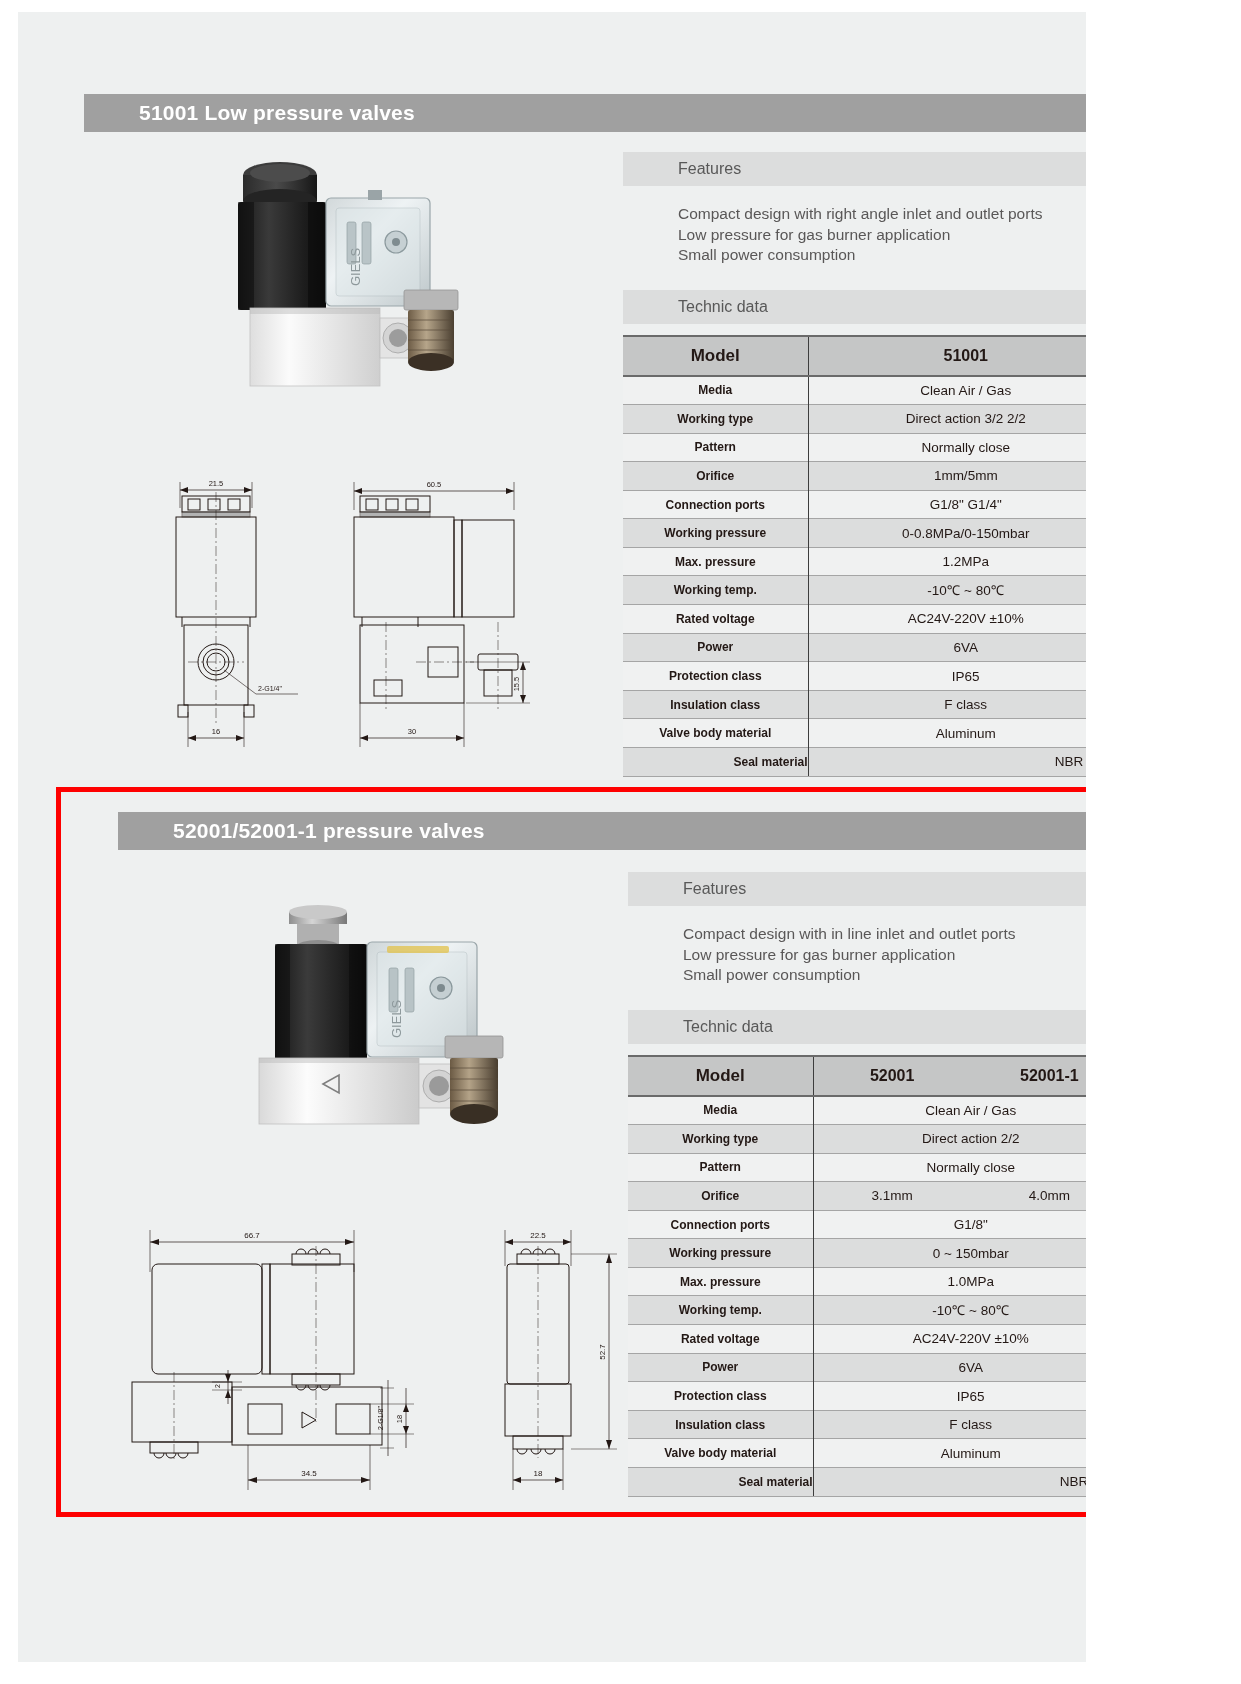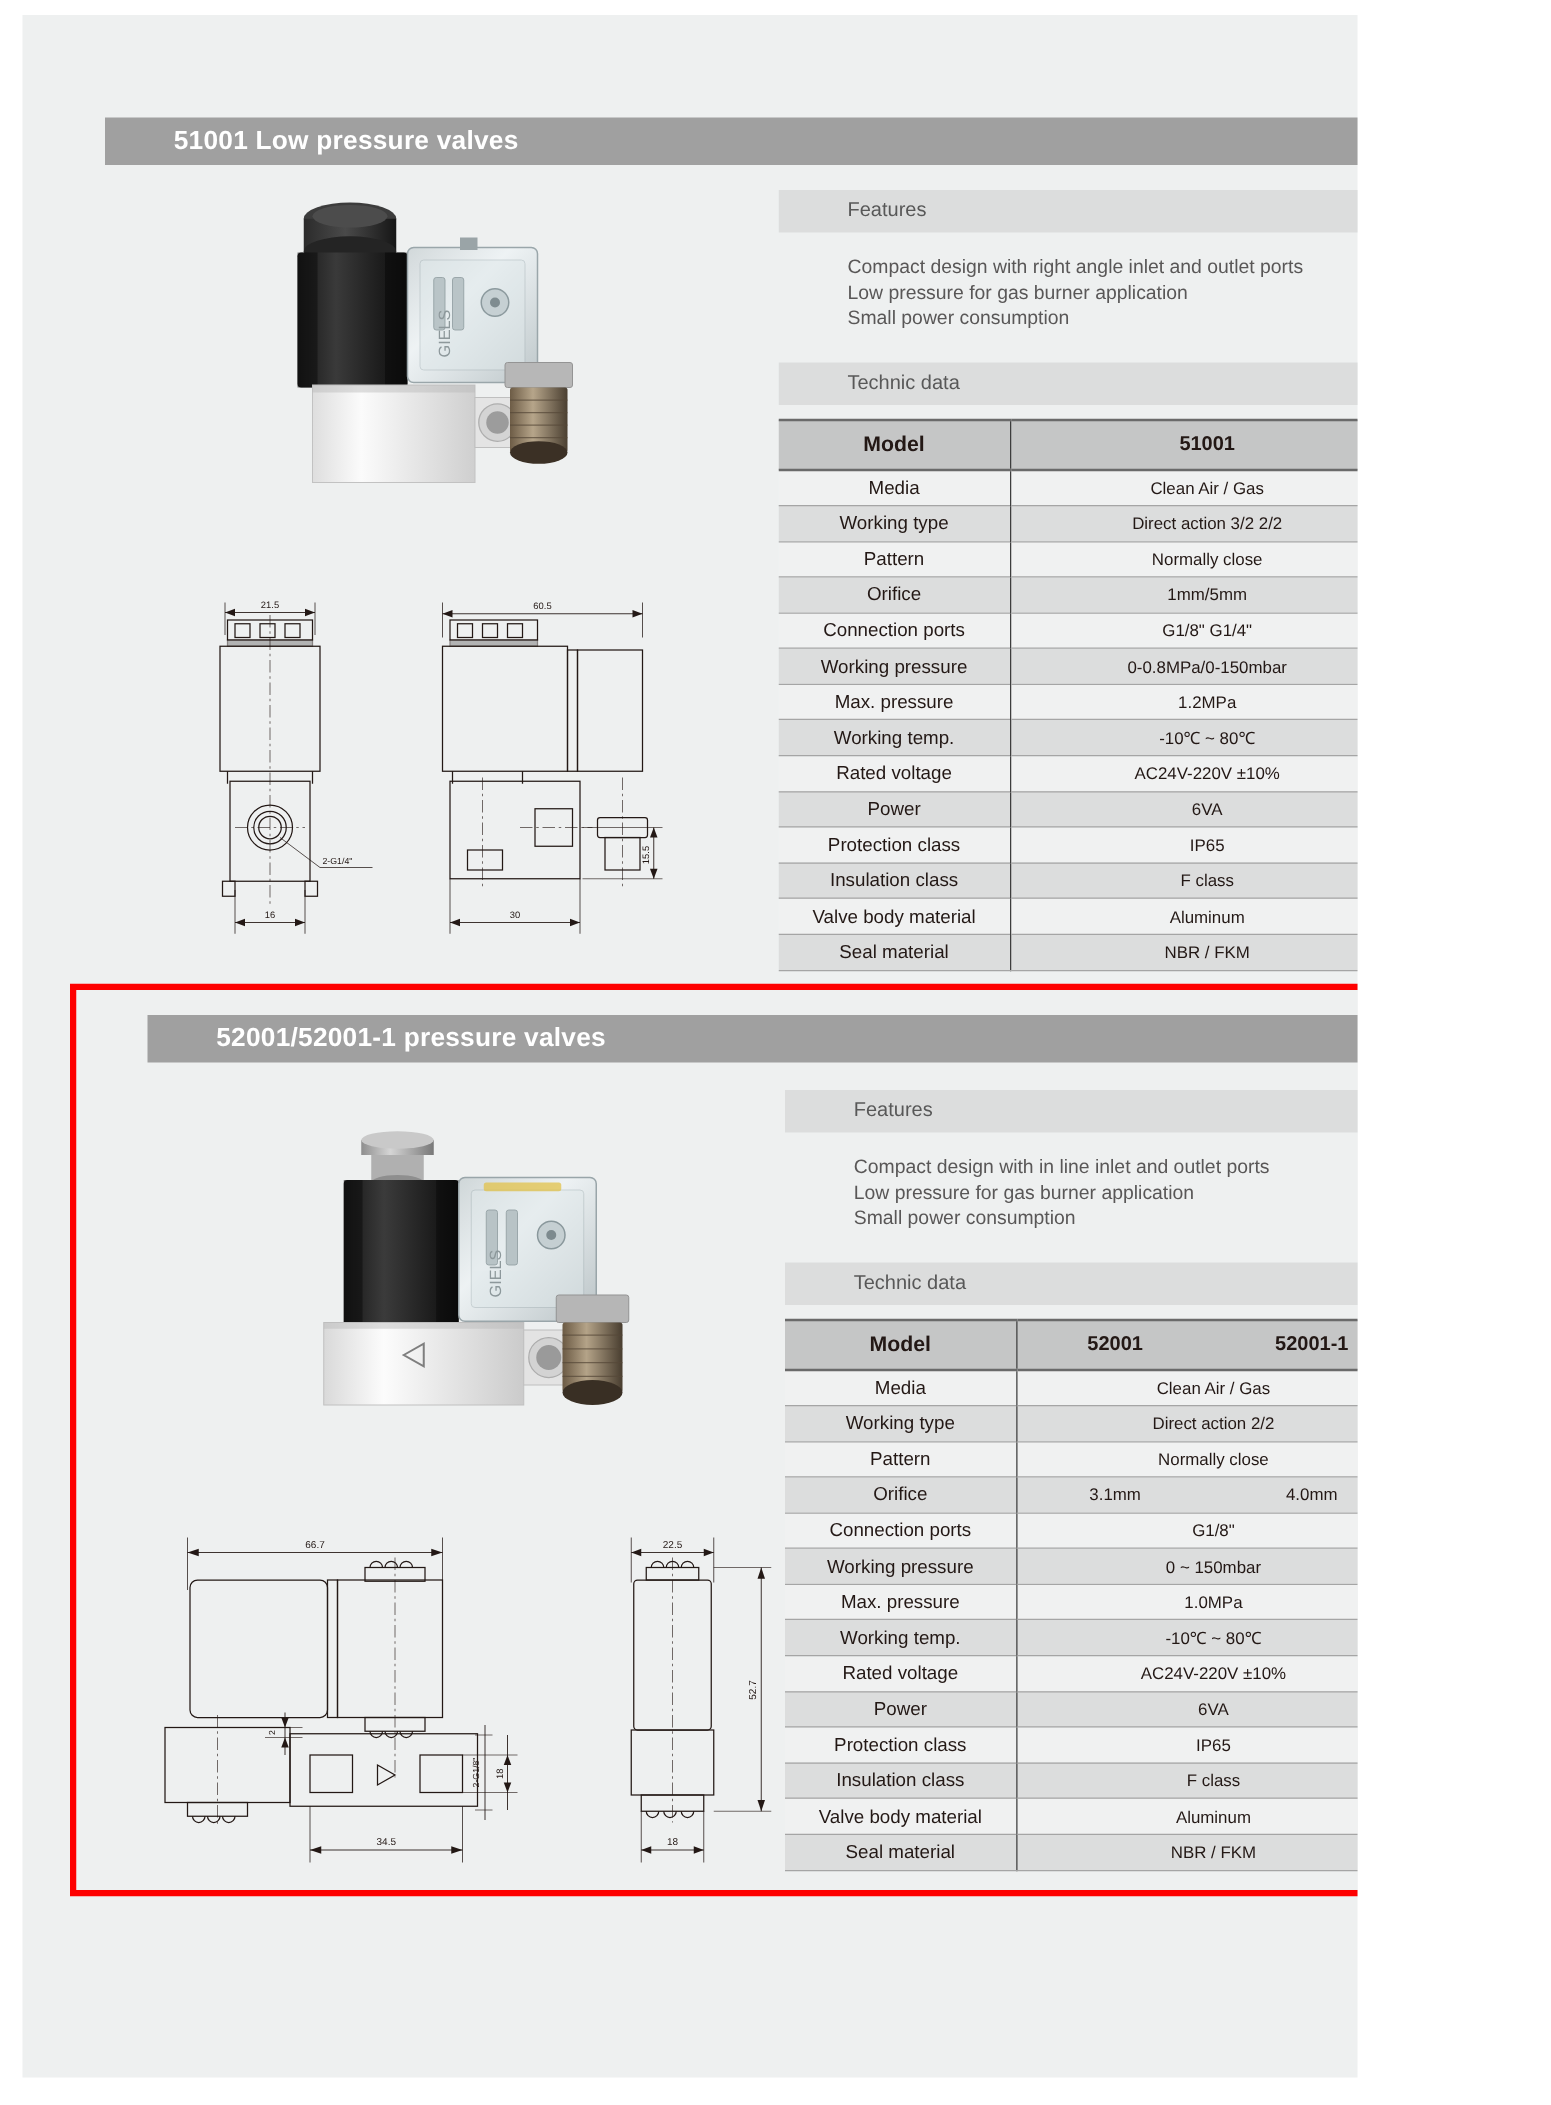--- a/index.html
+++ b/index.html
@@ -90,26 +90,26 @@
   }
   table.tdata td {
     height: 28.6px;
     font-size: 13.5px;
     color: #231815;
     text-align: center;
     vertical-align: middle;
     border-top: 1px solid #a5a5a5;
     padding: 0;
   }
-  table.tdata tr:last-child td { border-bottom: 1px solid #a5a5a5; }
+  table.tdata tr:last-child td { border-bottom: 1px solid #a5a5a5; text-align: right; }
 
   table.tdata td.lbl {
     width: 185px;
-    font-weight: normal;
-    font-size: 15px;
+    font-weight: bold;
+    font-size: 12px;
     border-right: 1.5px solid #3d3d3d;
   }
 
   table.tdata tr.hdr td {
     height: 40px;
     background: #c5c6c6 !important;
     font-weight: bold;
     font-size: 16px;
     border-top: 2px solid #6a6a6a;
     border-bottom: 2px solid #6a6a6a;

